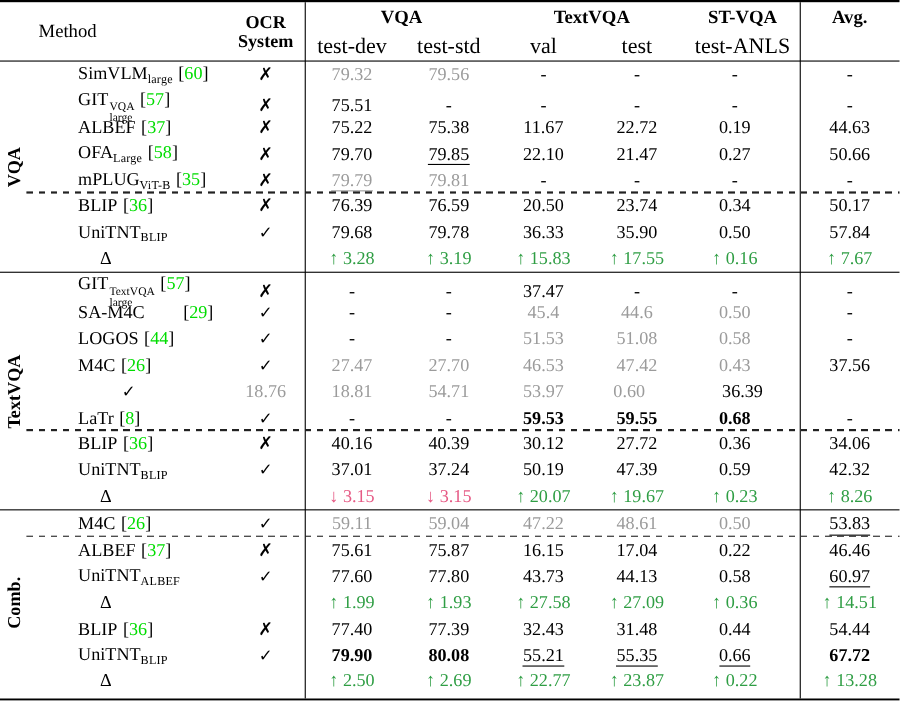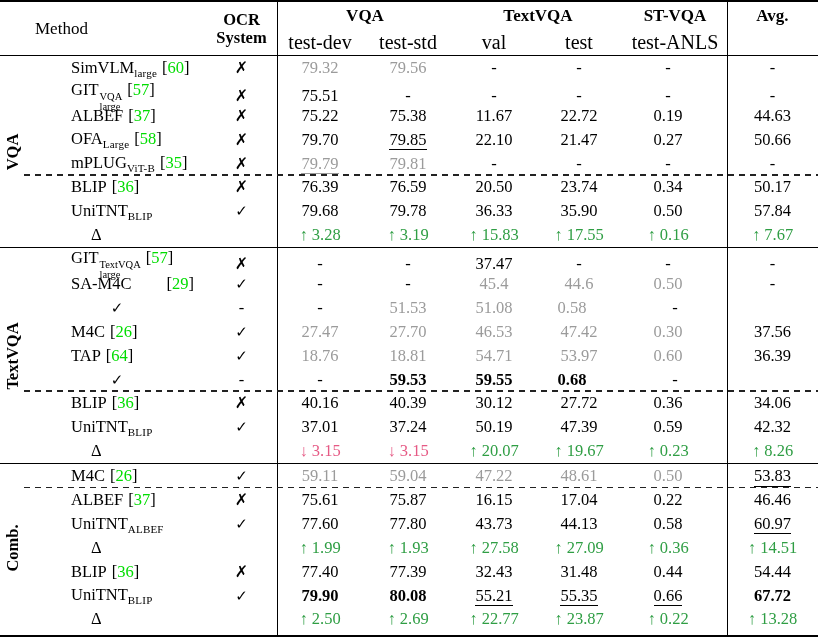--- a/index.html
+++ b/index.html
@@ -217,52 +217,53 @@
             <div class="cell ocr"><span class="check">✓</span></div>
             <div class="cell val"><span class="vtxt">-</span></div>
             <div class="cell val"><span class="vtxt">-</span></div>
             <div class="cell val gray"><span class="vtxt">45.4</span></div>
             <div class="cell val gray"><span class="vtxt">44.6</span></div>
             <div class="cell val anls gray"><span class="vtxt">0.50</span></div>
             <div class="cell val"><span class="vtxt">-</span></div>
           </div>
           <div class="row">
             <div></div>
+            <div class="cell method"><span>LOGOS</span><span class="ref">[<span class="refnum">44</span>]</span></div>
             <div class="cell ocr"><span class="check">✓</span></div>
             <div class="cell val"><span class="vtxt">-</span></div>
             <div class="cell val"><span class="vtxt">-</span></div>
             <div class="cell val gray"><span class="vtxt">51.53</span></div>
             <div class="cell val gray"><span class="vtxt">51.08</span></div>
             <div class="cell val anls gray"><span class="vtxt">0.58</span></div>
             <div class="cell val"><span class="vtxt">-</span></div>
           </div>
           <div class="row">
             <div></div>
             <div class="cell method"><span>M4C</span><span class="ref">[<span class="refnum">26</span>]</span></div>
             <div class="cell ocr"><span class="check">✓</span></div>
             <div class="cell val gray"><span class="vtxt">27.47</span></div>
             <div class="cell val gray"><span class="vtxt">27.70</span></div>
             <div class="cell val gray"><span class="vtxt">46.53</span></div>
             <div class="cell val gray"><span class="vtxt">47.42</span></div>
-            <div class="cell val anls gray"><span class="vtxt">0.30</span></div>
+            <div class="cell val anls gray"><span class="vtxt">0.43</span></div>
             <div class="cell val"><span class="vtxt">37.56</span></div>
           </div>
           <div class="row">
             <div></div>
-            <div class="cell method"><span>TAP</span><span class="ref">[<span class="refnum">64</span>]</span></div>
             <div class="cell ocr"><span class="check">✓</span></div>
             <div class="cell val gray"><span class="vtxt">18.76</span></div>
             <div class="cell val gray"><span class="vtxt">18.81</span></div>
             <div class="cell val gray"><span class="vtxt">54.71</span></div>
             <div class="cell val gray"><span class="vtxt">53.97</span></div>
             <div class="cell val anls gray"><span class="vtxt">0.60</span></div>
             <div class="cell val"><span class="vtxt">36.39</span></div>
           </div>
           <div class="row">
             <div></div>
+            <div class="cell method"><span>LaTr</span><span class="ref">[<span class="refnum">8</span>]</span></div>
             <div class="cell ocr"><span class="check">✓</span></div>
             <div class="cell val"><span class="vtxt">-</span></div>
             <div class="cell val"><span class="vtxt">-</span></div>
             <div class="cell val bold"><span class="vtxt">59.53</span></div>
             <div class="cell val bold"><span class="vtxt">59.55</span></div>
             <div class="cell val anls bold"><span class="vtxt">0.68</span></div>
             <div class="cell val"><span class="vtxt">-</span></div>
           </div>
           <div class="row dashed">
             <div></div>

